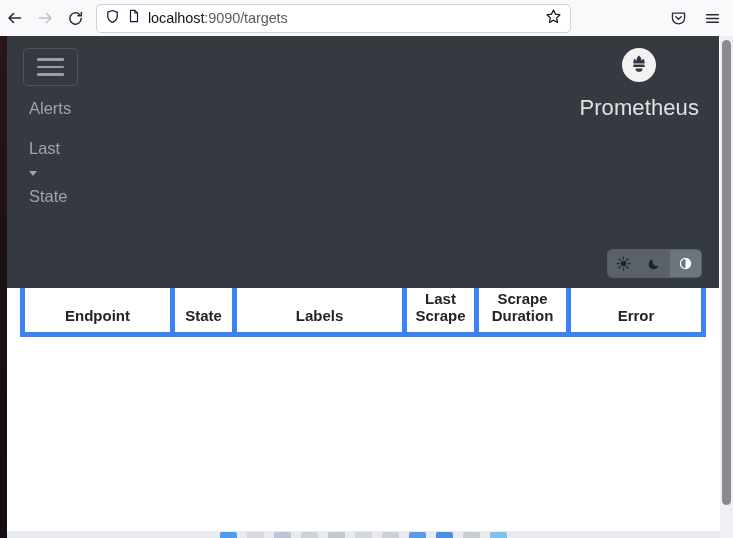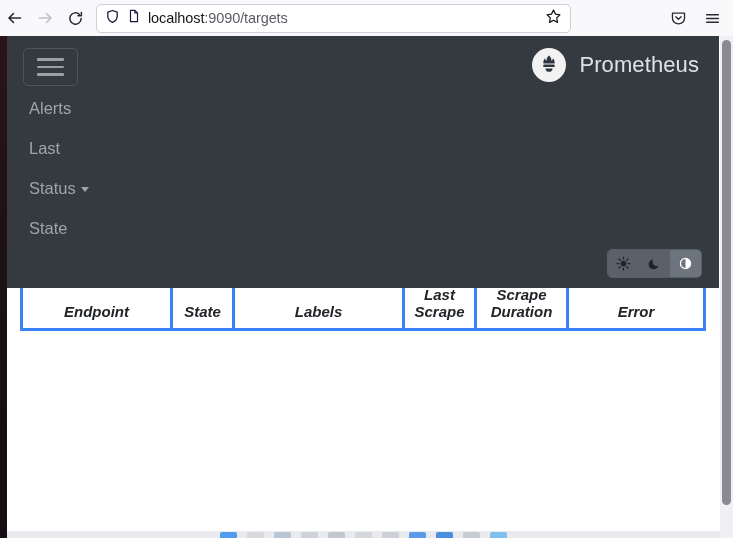--- a/index.html
+++ b/index.html
@@ -81,21 +81,21 @@
     align-items: center; justify-content: center;
     gap: 5px;
   }
   #navbar-toggler .bar {
     width: 27px; height: 2.5px;
     background: #9aa0a6;
     border-radius: 1px;
   }
   #brand {
     position: absolute; right: 20px; top: 12px;
-    display: flex; align-items: center; gap: 13px;
+    display: flex; align-items: center; gap: 13px; flex-direction: column;
   }
   #brand-logo {
     width: 34px; height: 34px;
     border-radius: 50%;
     background: #f2f2f2;
     display: flex; align-items: center; justify-content: center;
   }
   #brand-title {
     font-size: 22px;
     color: #dfe2e5;
@@ -162,26 +162,25 @@
     line-height: 1;
   }
 
   table.targets {
     width: 100%;
     border-collapse: collapse;
     table-layout: fixed;
     background: #ffffff;
   }
   table.targets th, table.targets td {
-    border: 3px solid #3b82f6;
+    border: 5px solid #3b82f6;
     padding: 8px 7px;
     vertical-align: bottom;
     font-size: 15px;
     color: #212529;
-    font-style: italic;
   }
   table.targets thead th {
     font-weight: bold;
     height: 62px;
     vertical-align: bottom;
     background: #ffffff;
   }
   table.targets tbody td {
     background: #f7f8f9;
     vertical-align: top;
@@ -394,21 +393,20 @@
     </div>
 
     <div id="nav-links">
       <span class="nav-link">
         <span>Alerts</span>
       </span>
       <span class="nav-link">
         <span>Last</span>
       </span>
       <span class="nav-link">
-        <span>Status</span>
         <span class="caret"></span>
       </span>
       <span class="nav-link">
         <span>State</span>
       </span>
     </div>
 
     <div id="theme-toggle">
       <div class="theme-btn">
         <svg width="15" height="15" viewBox="0 0 18 18" fill="currentColor">

